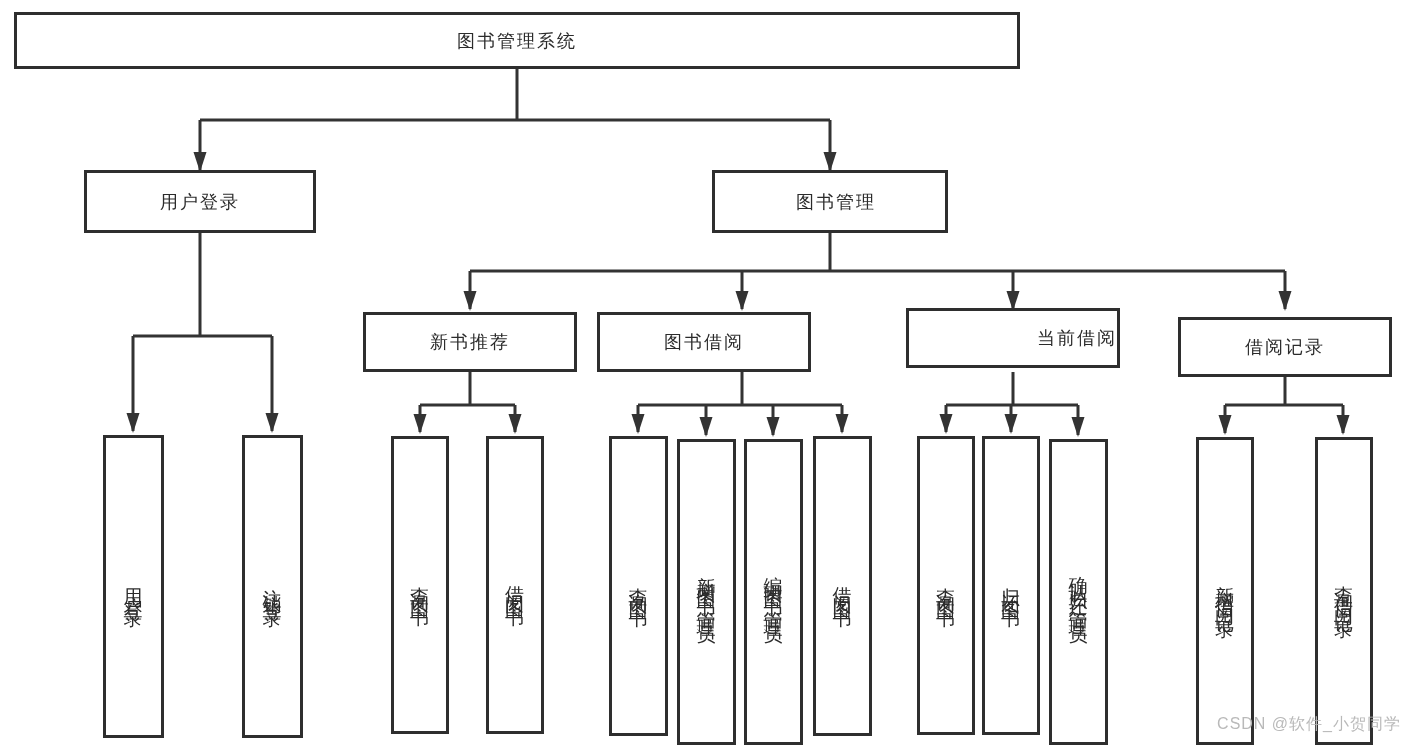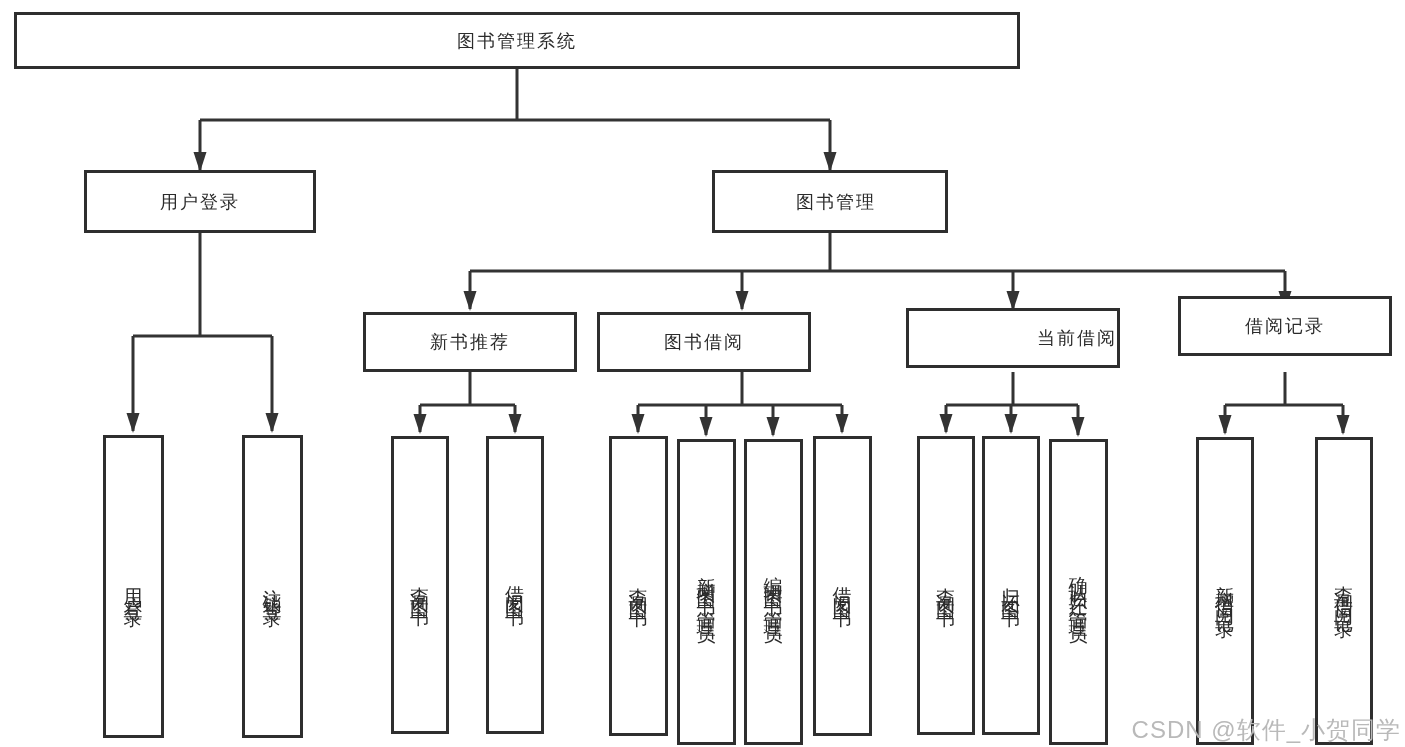--- a/index.html
+++ b/index.html
@@ -36,21 +36,21 @@
     writing-mode: vertical-rl;
     text-orientation: mixed;
     letter-spacing: 7px;
     line-height: 1;
     white-space: nowrap;
   }
   .watermark {
     position: absolute;
     right: 4px;
     top: 714px;
-    font-size: 24px;
+    font-size: 16px;
     letter-spacing: 1px;
     color: #b9b9b9;
     z-index: 3;
     white-space: nowrap;
   }
 </style>
 </head>
 <body>
 
 <div id="stage">
@@ -115,21 +115,21 @@
 
   <div class="node h-node" style="left:363px; top:312px; width:214px; height:60px;">
     <span>新书推荐</span>
   </div>
   <div class="node h-node" style="left:597px; top:312px; width:214px; height:60px;">
     <span>图书借阅</span>
   </div>
   <div class="node h-node" style="left:906px; top:308px; width:214px; height:60px;justify-content:flex-end;">
     <span>当前借阅</span>
   </div>
-  <div class="node h-node" style="left:1178px; top:296px; width:214px; height:60px;">
+  <div class="node h-node" style="left:1178px; top:317px; width:214px; height:60px;">
     <span>借阅记录</span>
   </div>
 
   <div class="node v-node" style="left:103px; top:435px; width:61px; height:303px;">
     <span class="v-text">用户登录</span>
   </div>
   <div class="node v-node" style="left:242px; top:435px; width:61px; height:303px;">
     <span class="v-text">注销登录</span>
   </div>
 

